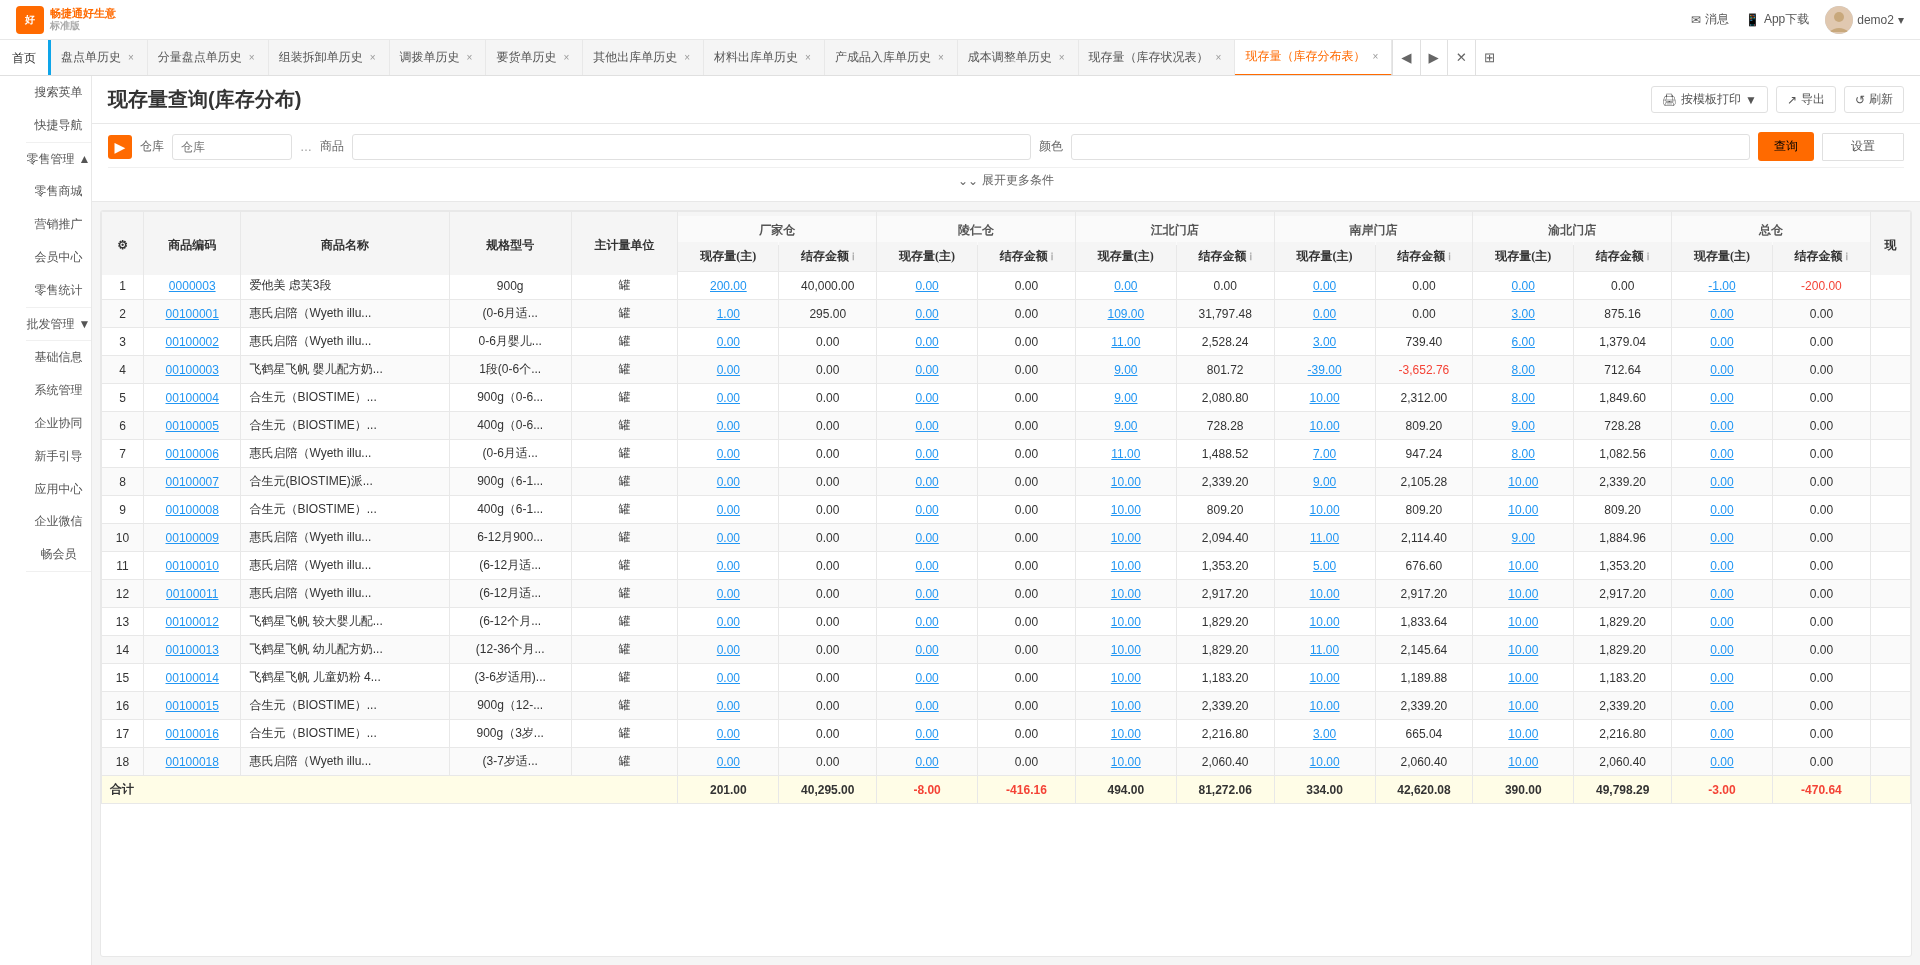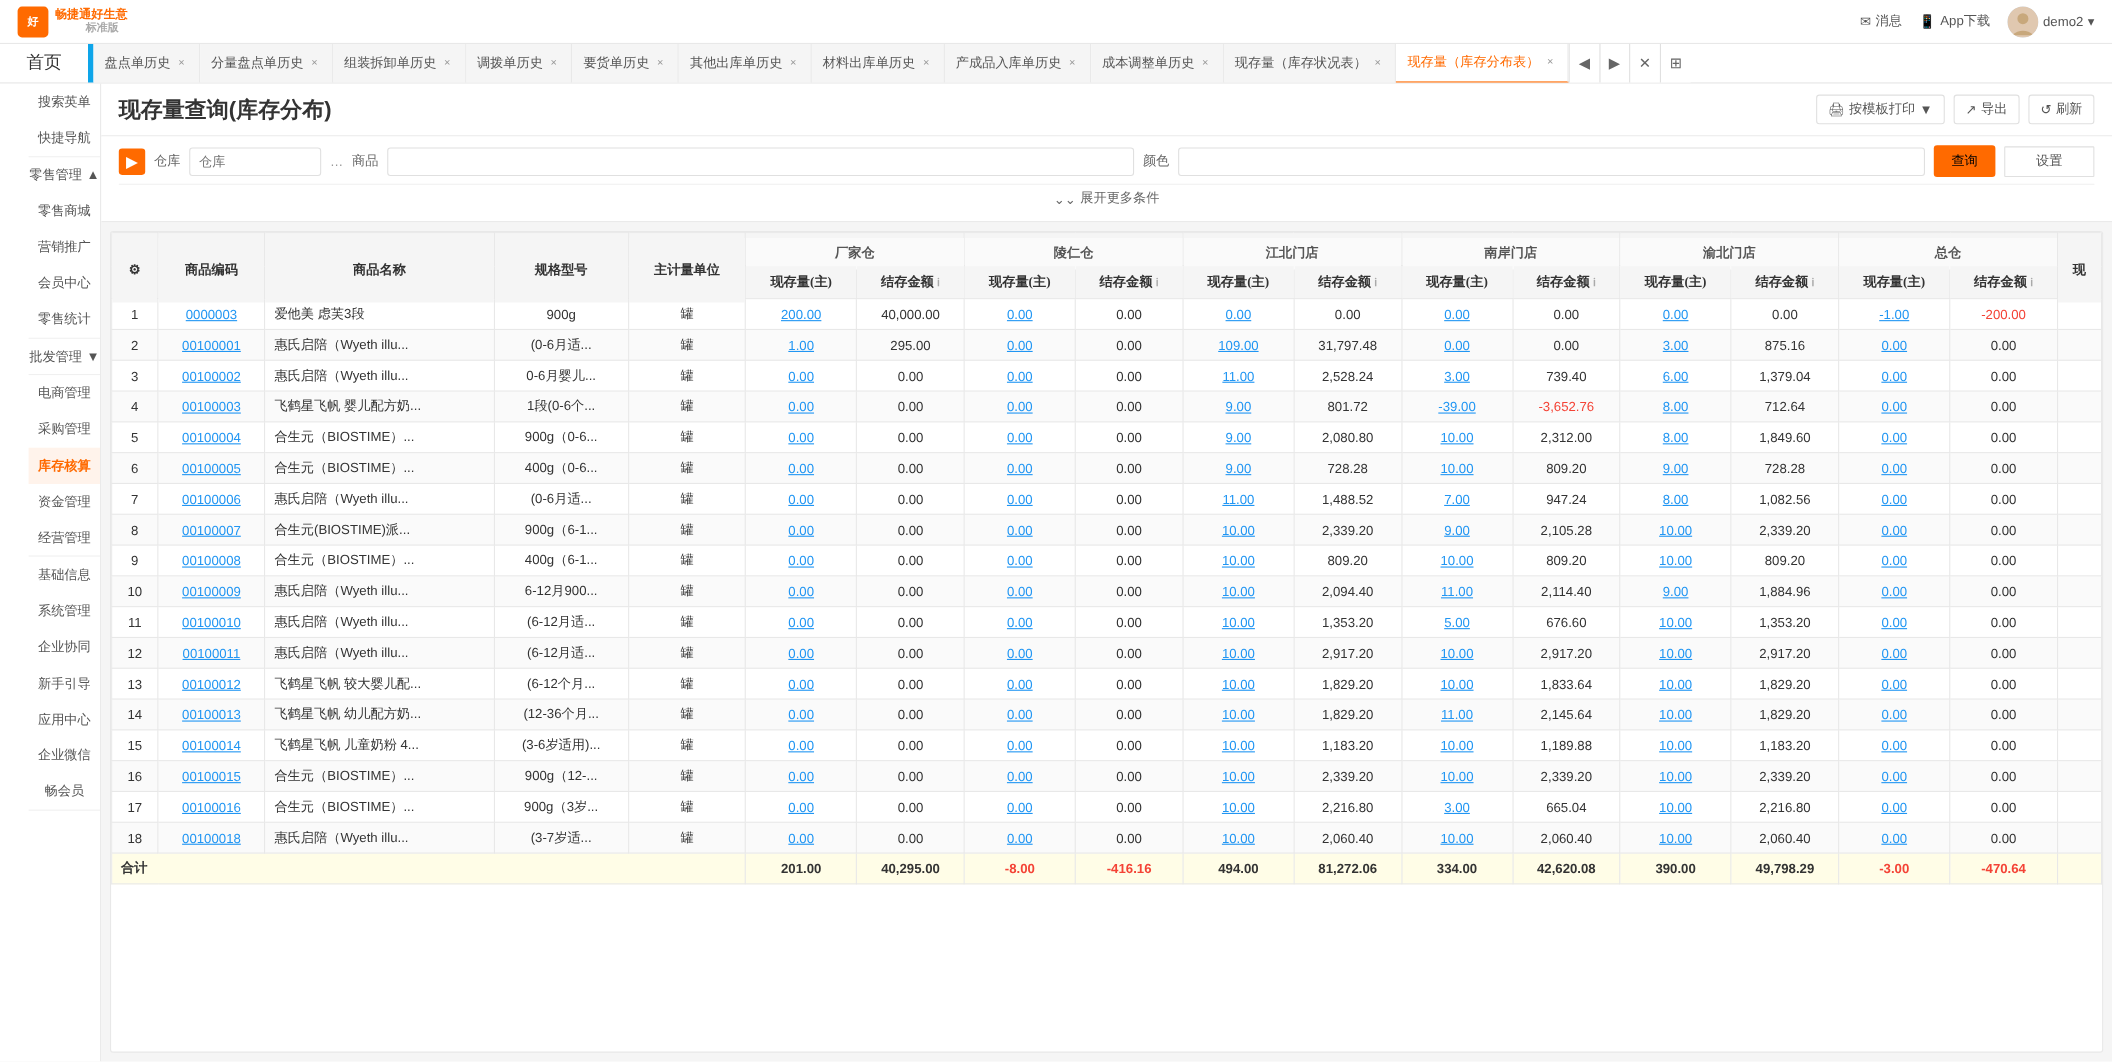--- a/index.html
+++ b/index.html
@@ -17,23 +17,23 @@
     .top-right { display: flex; align-items: center; gap: 16px; }
     .top-right-item { display: flex; align-items: center; gap: 4px; color: #555; cursor: pointer; font-size: 12px; }
     .avatar { width: 28px; height: 28px; border-radius: 50%; background: #ccc; overflow: hidden; display: flex; align-items: center; justify-content: center; }
 
     
     .tab-bar {
       display: flex; align-items: center; background: #fff;
       border-bottom: 1px solid #e0e0e0; overflow: hidden; height: 36px;
     }
     .tab-bar .home-tab {
-      padding: 0 24px; height: 36px; line-height: 36px;
-      color: #333; font-size: 16px; cursor: pointer; white-space: nowrap;
-      border-right: 5px solid #0ea5e9;
+      padding: 0 12px; height: 36px; line-height: 36px;
+      color: #333; font-size: 12px; cursor: pointer; white-space: nowrap;
+      border-right: 3px solid #0ea5e9;
     }
     .tab-item {
       display: flex; align-items: center; padding: 0 10px; height: 36px;
       font-size: 12px; color: #555; cursor: pointer; white-space: nowrap;
       border-right: 1px solid #e8e8e8; background: #f5f5f5;
       position: relative;
       text-align: right;
     }
     .tab-item.active {
       background: #fff; color: #ff6a00; border-bottom: 2px solid #ff6a00;
@@ -153,21 +153,21 @@
     ::-webkit-scrollbar-thumb { background: #ccc; border-radius: 3px; }
   </style>
 </head>
 <body>
 
 <div class="top-bar">
   <div class="logo-area">
     <div class="logo-icon">好</div>
     <div class="logo-text">
       <div>畅捷通好生意</div>
-      <div style="font-size:10px;color:#aaa;margin-left:28px;">标准版</div>
+      <div style="font-size:10px;color:#aaa;">标准版</div>
     </div>
   </div>
   <div class="top-right">
     <div class="top-right-item">
       <span>✉</span>
       <span>消息</span>
     </div>
     <div class="top-right-item">
       <span>📱</span>
       <span>App下载</span>
@@ -253,27 +253,20 @@
       <div class="sidebar-item">零售商城</div>
       <div class="sidebar-item">营销推广</div>
       <div class="sidebar-item">会员中心</div>
       <div class="sidebar-item">零售统计</div>
     </div>
     <div class="sidebar-section">
       <div class="sidebar-item has-arrow">
         <span>批发管理</span>
         <span>▼</span>
       </div>
-    </div>
-    <div class="sidebar-section">
-      <div class="sidebar-item">电商管理</div>
-      <div class="sidebar-item">采购管理</div>
-      <div class="sidebar-item active">库存核算</div>
-      <div class="sidebar-item">资金管理</div>
-      <div class="sidebar-item">经营管理</div>
     </div>
     <div class="sidebar-section">
       <div class="sidebar-item">基础信息</div>
       <div class="sidebar-item">系统管理</div>
       <div class="sidebar-item">企业协同</div>
       <div class="sidebar-item">新手引导</div>
       <div class="sidebar-item">应用中心</div>
       <div class="sidebar-item">企业微信</div>
       <div class="sidebar-item">畅会员</div>
     </div>

